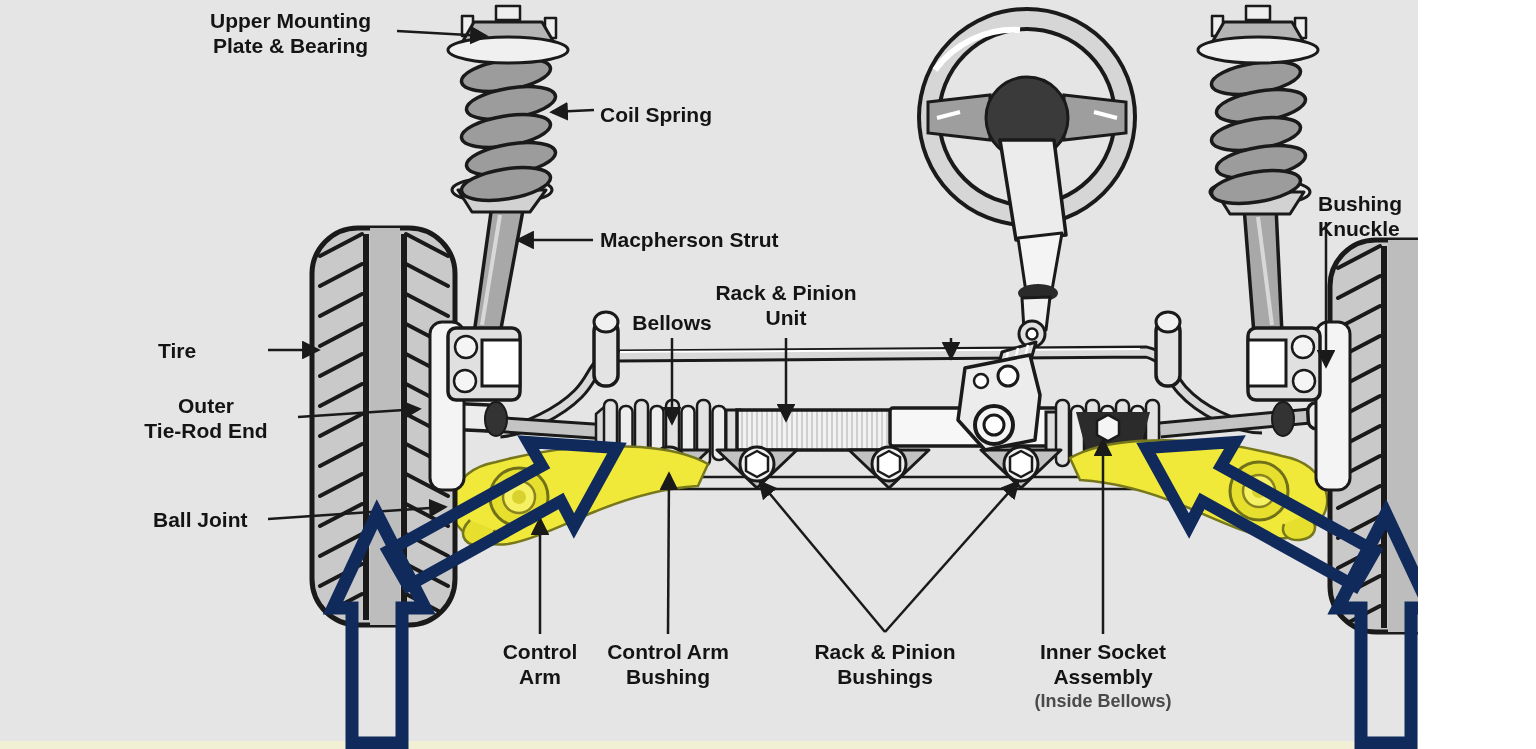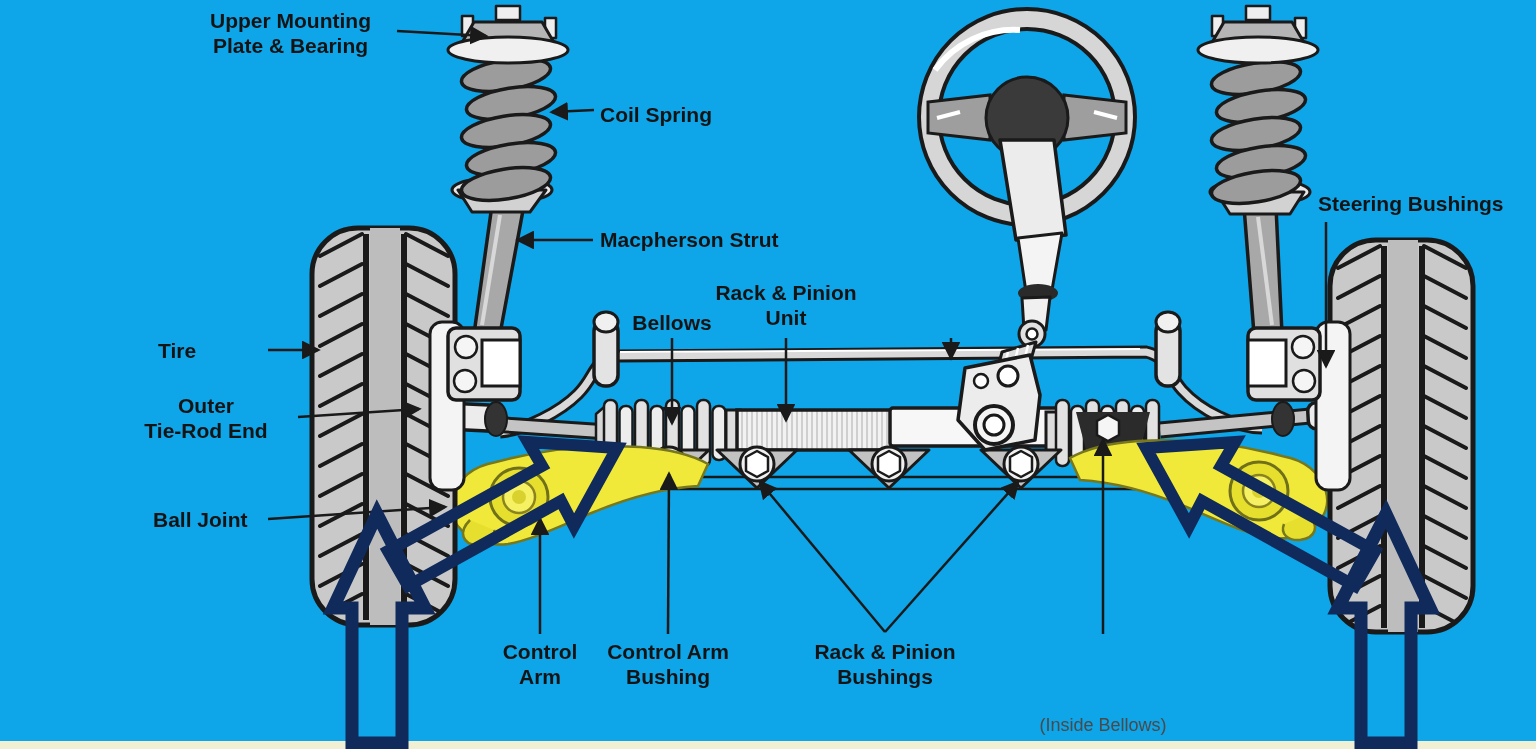--- a/index.html
+++ b/index.html
@@ -1,23 +1,23 @@
 <!DOCTYPE html>
 <html><head>
 <meta charset="utf-8">
 <style>
   html,body{margin:0;padding:0;background:#ffffff;}
-  #stage{position:relative;width:1536px;height:749px;background:#0ea5e9;overflow:hidden;
+  #stage{position:relative;width:1418px;height:749px;background:#e5e5e5;overflow:hidden;
          font-family:"Liberation Sans",sans-serif;}
   #art{position:absolute;left:0;top:0;}
   .lbl{position:absolute;font-weight:bold;font-size:21px;line-height:1.18;color:#141414;
        white-space:pre-line;}
   .ctr{text-align:center;}
   .rgt{text-align:left;}
-  .note{font-weight:normal;font-size:18px;color:#4a4a4a;margin-top:24px;}
+  .note{font-weight:bold;font-size:18px;color:#4a4a4a;}
 </style>
 </head>
 <body>
 
 <div id="stage">
 
 <svg id="art" width="1536" height="749" viewBox="0 0 1536 749">
   <defs>
     <marker id="ah" viewBox="0 0 10 10" refX="8.5" refY="5" markerWidth="7.5" markerHeight="7.5" orient="auto">
       <path d="M0 0 L10 5 L0 10 Z" fill="#1a1a1a"></path>
@@ -266,26 +266,28 @@
   </g>
 </svg>
 
 <div class="lbl ctr" style="left:188px;top:9px;width:205px;">Upper Mounting
 Plate &amp; Bearing</div>
 <div class="lbl" style="left:600px;top:103px;">Coil Spring</div>
 <div class="lbl" style="left:600px;top:228px;">Macpherson Strut</div>
 <div class="lbl ctr" style="left:612px;top:311px;width:120px;">Bellows</div>
 <div class="lbl ctr" style="left:706px;top:281px;width:160px;">Rack &amp; Pinion
 Unit</div>
-<div class="lbl" style="left:1318px;top:192px;">Steering Bushings</div>
+<div class="lbl" style="left:1318px;top:192px;">Bushing Knuckle</div>
 <div class="lbl rgt" style="left:158px;top:339px;width:102px;">Tire</div>
 <div class="lbl ctr" style="left:116px;top:394px;width:180px;">Outer
 Tie-Rod End</div>
 <div class="lbl rgt" style="left:153px;top:508px;width:107px;">Ball Joint</div>
 <div class="lbl ctr" style="left:480px;top:640px;width:120px;">Control
 Arm</div>
 <div class="lbl ctr" style="left:588px;top:640px;width:160px;">Control Arm
 Bushing</div>
 <div class="lbl ctr" style="left:795px;top:640px;width:180px;">Rack &amp; Pinion
 Bushings</div>
+<div class="lbl ctr" style="left:1013px;top:640px;width:180px;">Inner Socket
+Assembly</div>
 <div class="lbl ctr note" style="left:1013px;top:691px;width:180px;">(Inside Bellows)</div>
 
 </div>
 
 </body></html>

